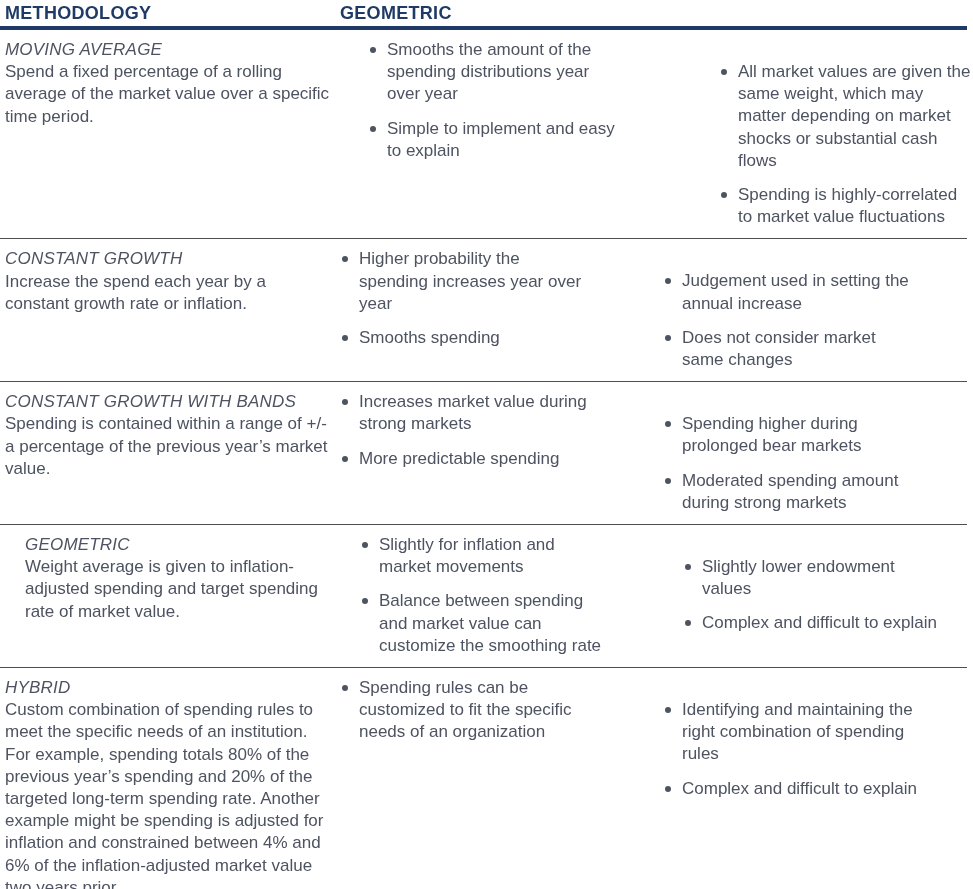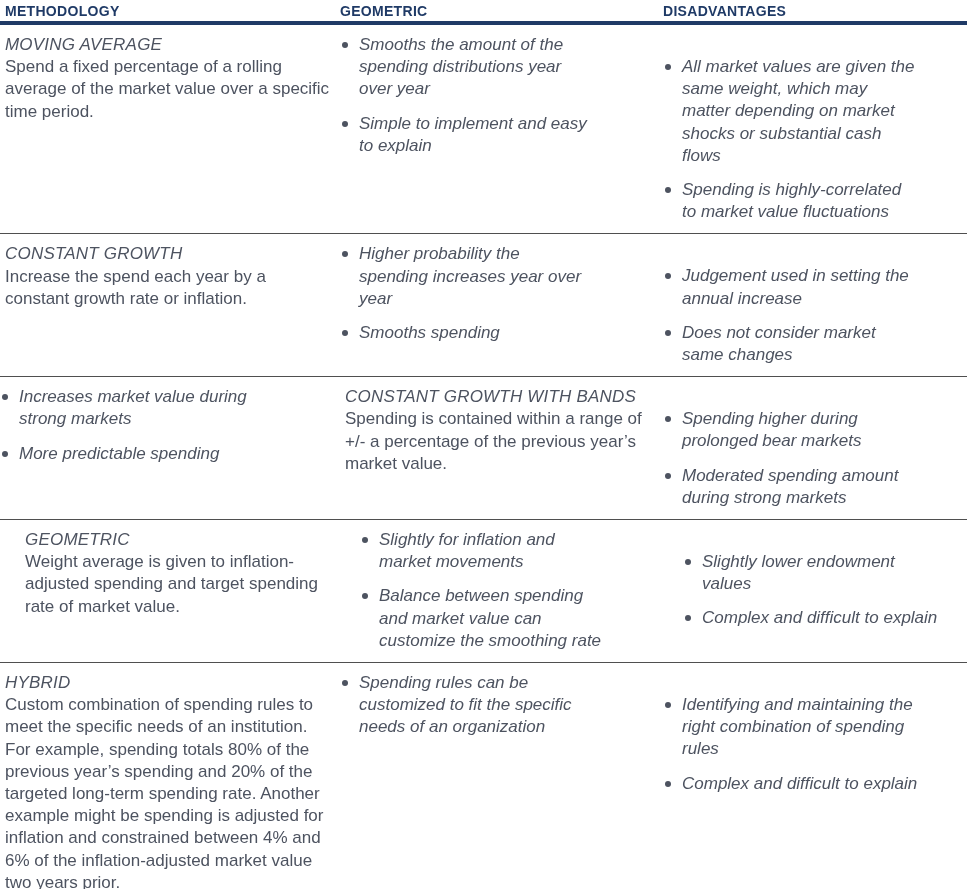--- a/index.html
+++ b/index.html
@@ -23,33 +23,33 @@
   .table {
     width: 967px;
   }
   .header-row {
     display: grid;
     grid-template-columns: 340px 323px 304px;
     border-bottom: 4px solid var(--navy);
     padding-bottom: 2px;
   }
   .hcell {
-    font-size: 14px;
+    font-size: 18px;
     font-weight: bold;
     letter-spacing: 0.3px;
     color: var(--navy);
     padding-top: 3px;
   }
   .hcell.first { padding-left: 5px; }
   .row {
     display: grid;
     grid-template-columns: 340px 323px 304px;
     border-bottom: 1px solid var(--divider);
   }
-  .row-0 { min-height: 208px; }
+  .row-0 { min-height: 208px; gap: 28px; }
   .row-1 { min-height: 114px; }
   .row-2 { min-height: 114px; }
   .row-3 { min-height: 137px; padding-left: 20px; }
   .row-4 { min-height: 281px; }
   .cell {
     padding-top: 9px;
     padding-bottom: 10px;
     font-size: 17px;
     line-height: 22.2px;
   }
@@ -63,21 +63,20 @@
   }
   .cell.adv { padding-right: 72px; }
   .cell.dis { padding-right: 48px; margin-top: 22px; }
   .cell ul {
     list-style: none;
   }
   .cell li {
     position: relative;
     padding-left: 19px;
     margin-bottom: 12px;
-    font-style: italic;
   }
   .cell li:last-child { margin-bottom: 0; }
   .cell li::before {
     content: "";
     position: absolute;
     left: 2px;
     top: 8px;
     width: 6px;
     height: 6px;
     border-radius: 50%;
@@ -86,21 +85,20 @@
 </style>
 </head>
 <body>
 
 <div class="page">
   <div class="table">
 
     <div class="header-row">
       <div class="hcell first">METHODOLOGY</div>
       <div class="hcell">GEOMETRIC</div>
-      <div class="hcell">DISADVANTAGES</div>
     </div>
 
     <div class="row row-0">
       <div class="cell method">
         <div class="method-name">MOVING AVERAGE</div>
         <div class="method-desc">Spend a fixed percentage of a rolling average of the market value over a specific time period.</div>
       </div>
       <div class="cell adv">
         <ul>
           <li>Smooths the amount of the spending distributions year over year</li>
@@ -128,29 +126,29 @@
       </div>
       <div class="cell dis">
         <ul>
           <li>Judgement used in setting the annual increase</li>
           <li>Does not consider market same changes</li>
         </ul>
       </div>
     </div>
 
     <div class="row row-2">
+      <div class="cell method">
+        <div class="method-name">CONSTANT GROWTH WITH BANDS</div>
+        <div class="method-desc">Spending is contained within a range of +/- a percentage of the previous year’s market value.</div>
+      </div>
       <div class="cell adv">
         <ul>
           <li>Increases market value during strong markets</li>
           <li>More predictable spending</li>
         </ul>
-      </div>
-      <div class="cell method">
-        <div class="method-name">CONSTANT GROWTH WITH BANDS</div>
-        <div class="method-desc">Spending is contained within a range of +/- a percentage of the previous year’s market value.</div>
       </div>
       <div class="cell dis">
         <ul>
           <li>Spending higher during prolonged bear markets</li>
           <li>Moderated spending amount during strong markets</li>
         </ul>
       </div>
     </div>
 
     <div class="row row-3">

